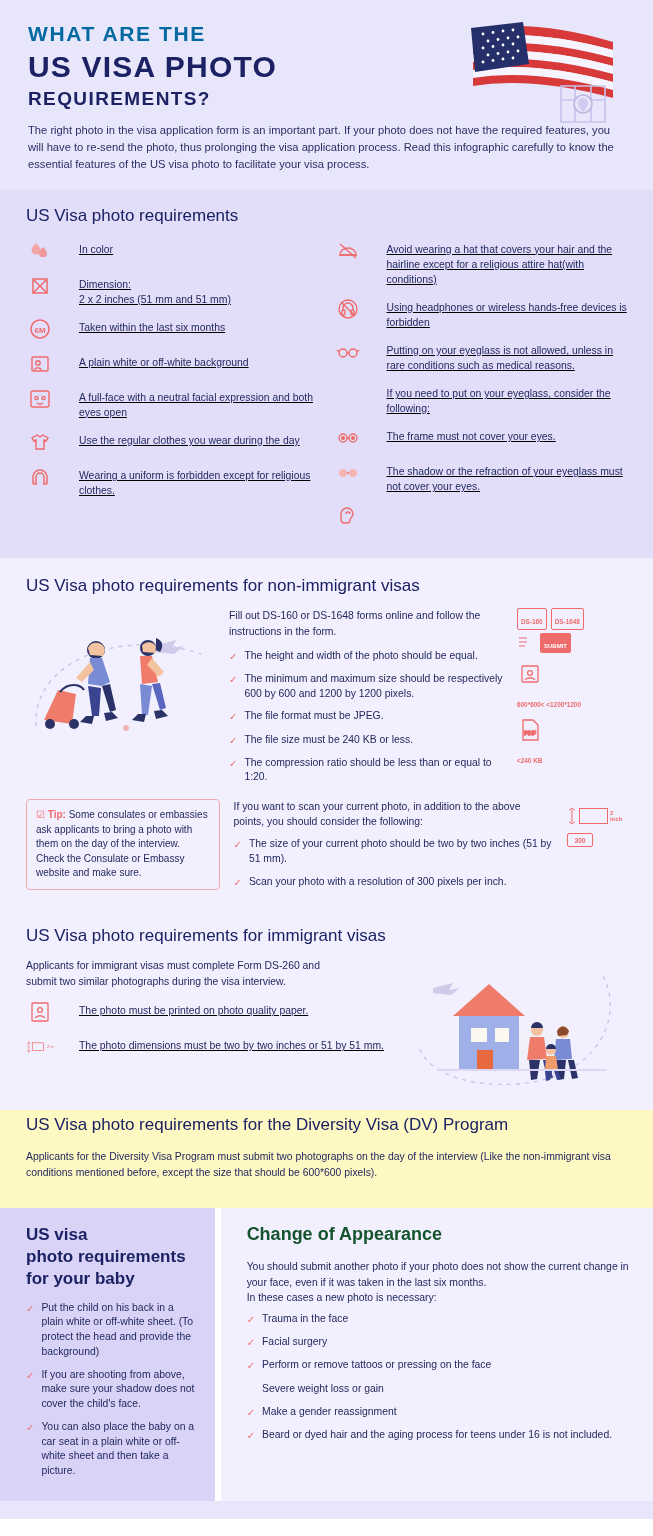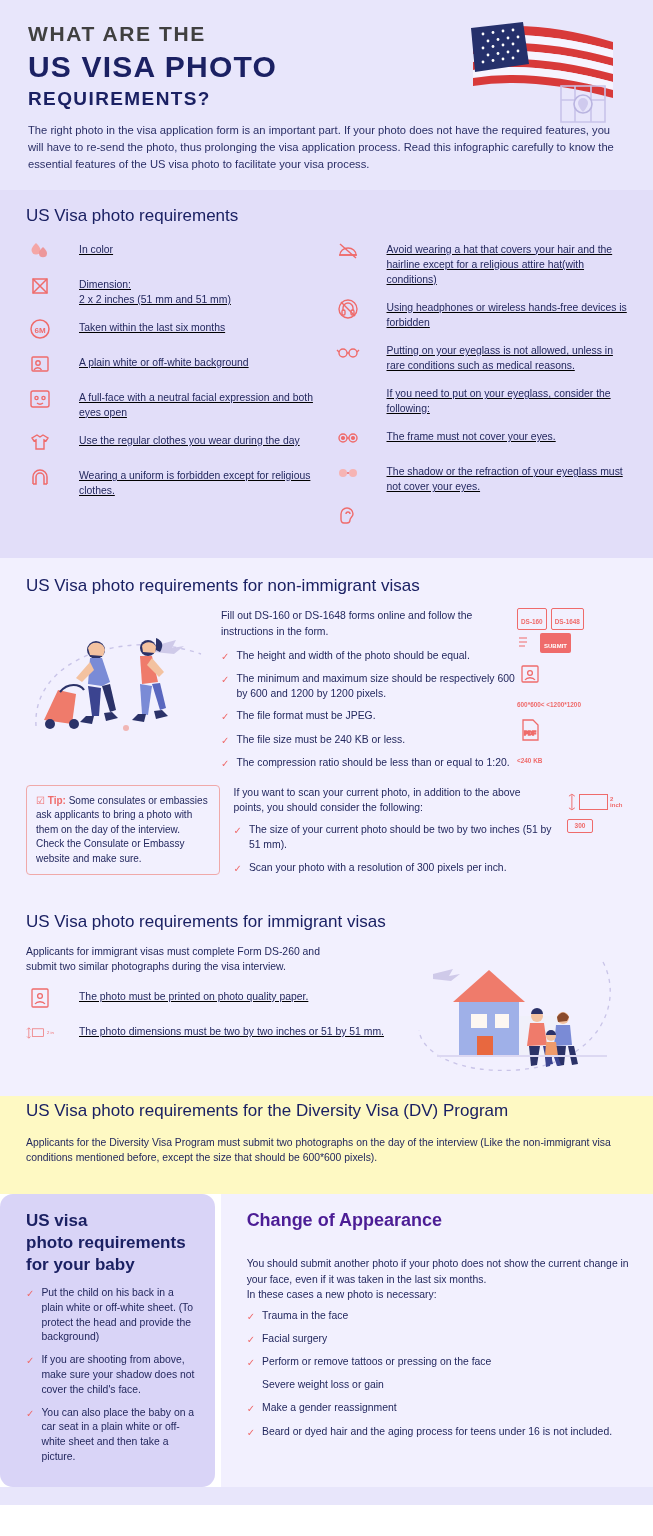--- a/index.html
+++ b/index.html
@@ -21,21 +21,21 @@
   .header {
     background: #e8e6fb;
     padding: 22px 28px 16px 28px;
     position: relative;
     overflow: hidden;
   }
   .title-line1 {
     font-size: 21px;
     letter-spacing: 1.6px;
     font-weight: bold;
-    color: #404040;
+    color: #0369a1;
   }
   .title-line2 {
     font-size: 30px;
     letter-spacing: 1.2px;
     font-weight: bold;
     color: #1b2163;
     line-height: 1.25;
     margin-top: 2px;
   }
   .title-line3 {
@@ -98,21 +98,21 @@
     justify-content: center;
   }
 
   
   .sec-nonimm {
     background: #f2f0fe;
     padding: 18px 26px 14px 26px;
   }
   .nonimm-top {
     display: flex;
-    gap: 0;
+    gap: 8px;
     margin-top: 6px;
   }
   .illus-left {
     flex: 0 0 195px;
     height: 150px;
     position: relative;
   }
   .bullets { flex: 1 1 auto; }
   .bline {
     display: flex;
@@ -174,39 +174,38 @@
   
   .bottom {
     display: flex;
     gap: 6px;
     padding: 0;
   }
   .baby {
     background: #d9d4f7;
     width: 320px;
     padding: 16px 20px 14px 26px;
-    border-radius: 13px;
   }
   .change {
     background: #f2f0fe;
     flex: 1 1 auto;
     padding: 16px 22px 14px 26px;
   }
   .h3b {
     font-size: 17px;
     font-weight: bold;
     color: #1b2163;
     line-height: 1.3;
     margin-bottom: 10px;
   }
   .h3c {
     font-size: 18px;
     font-weight: bold;
-    color: #4c1d95;
-    margin-bottom: 25px;
+    color: #14532d;
+    margin-bottom: 14px;
   }
   .footer {
     background: #e8e6fb;
     padding: 9px 26px;
     display: flex;
     align-items: center;
     justify-content: space-between;
   }
 </style>
 </head>

